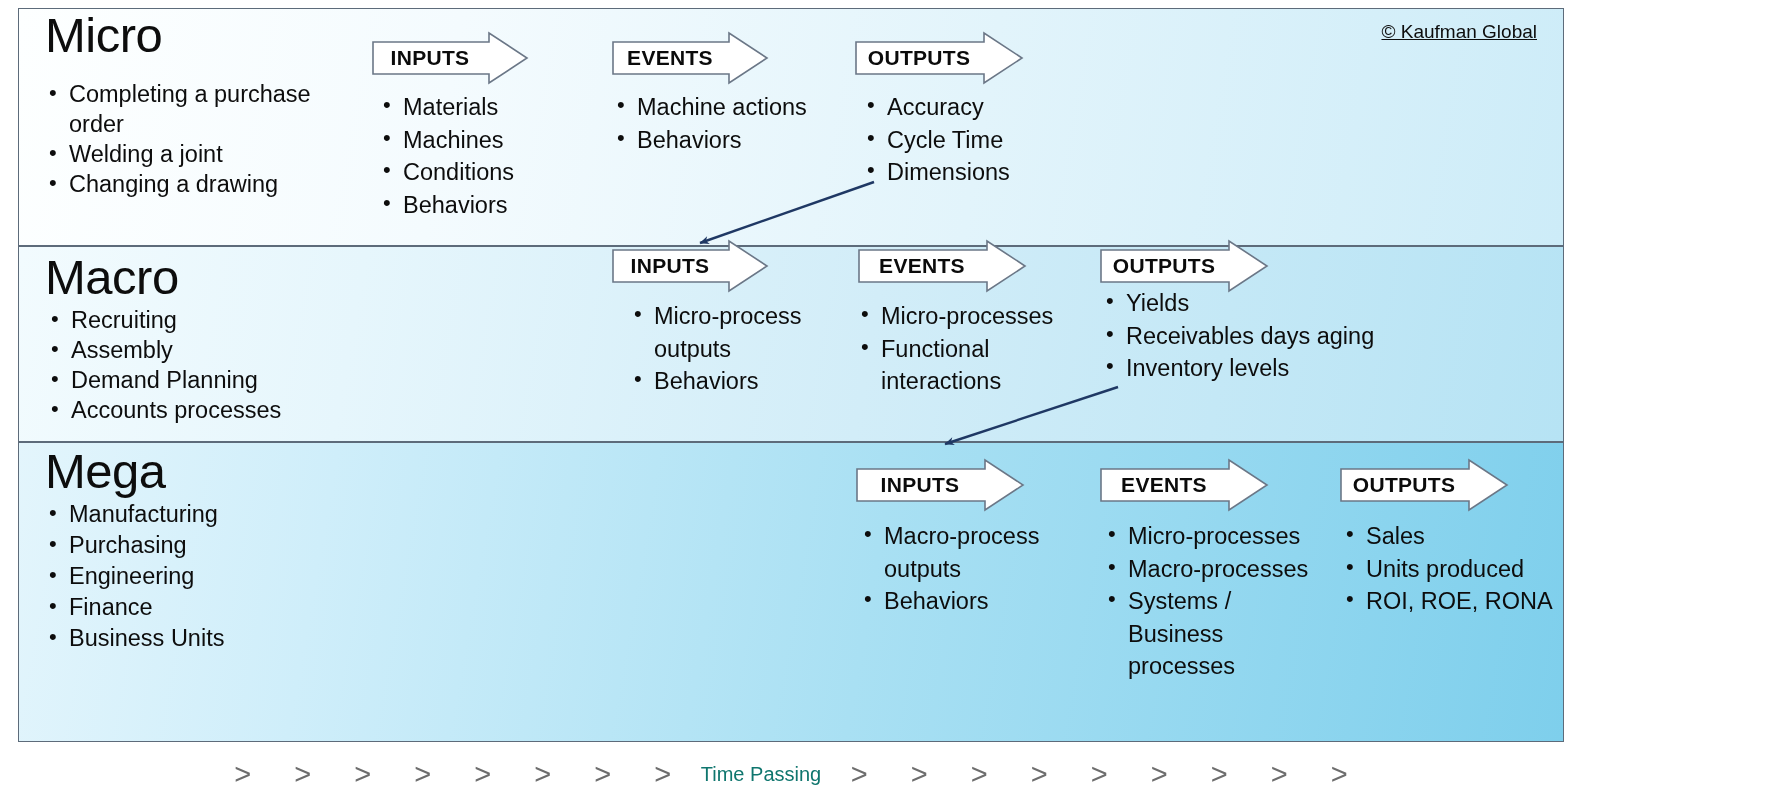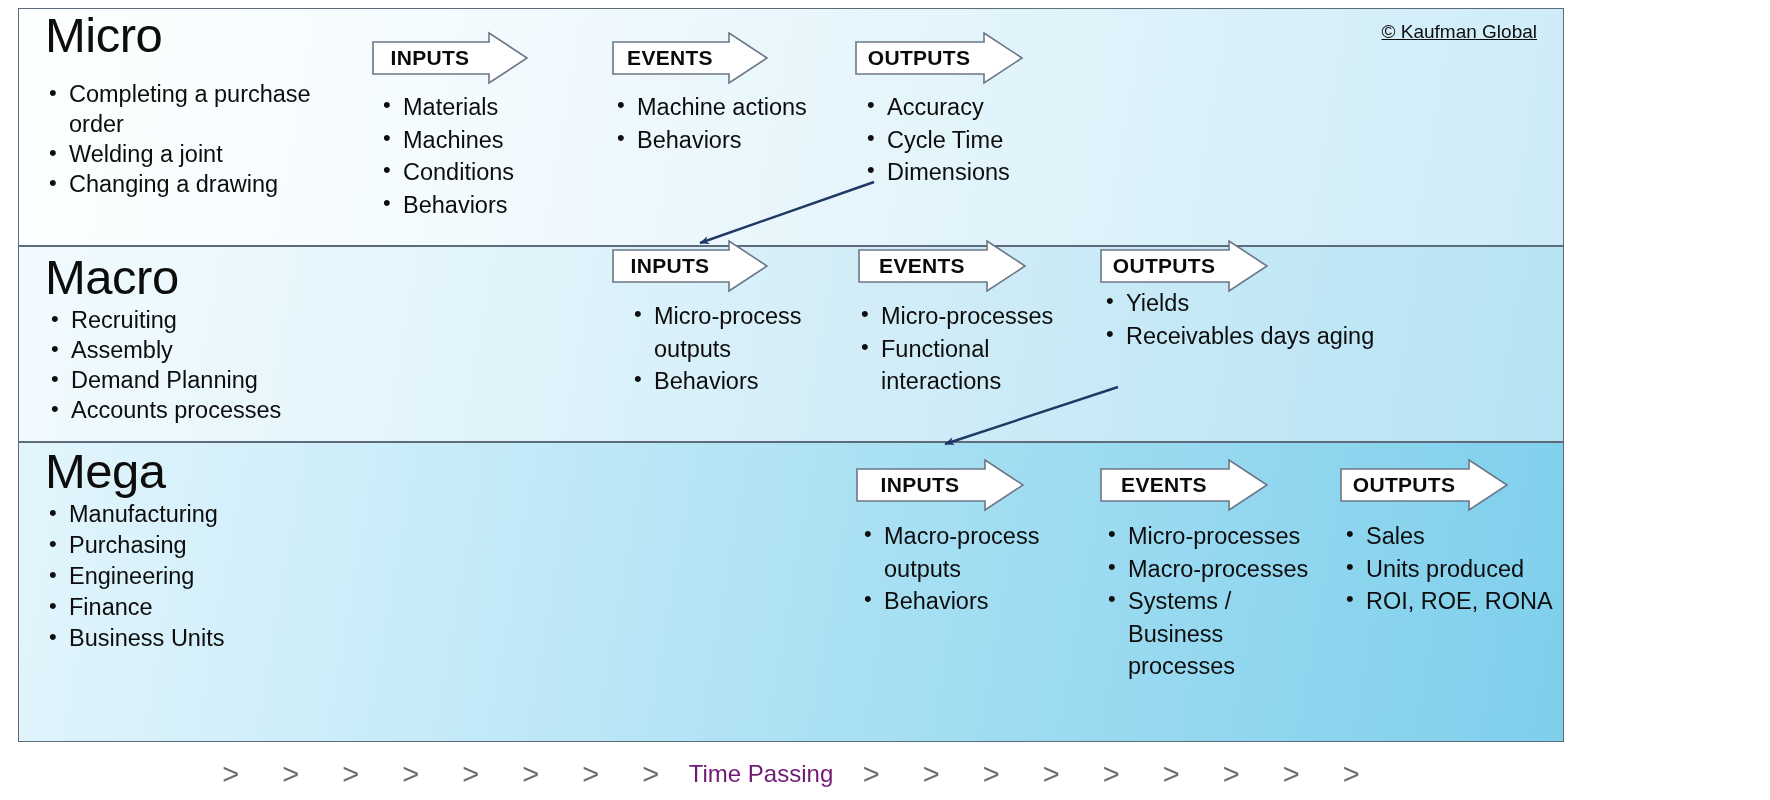--- a/index.html
+++ b/index.html
@@ -118,22 +118,22 @@
   }
   #timestrip .chev{
     color:#6d6d6d;
     font-size:29px;
     font-weight:400;
     width:60px;
     text-align:center;
     font-family:"Liberation Sans", sans-serif;
   }
   #timestrip .tlabel{
-    color:#701a75;
-    font-size:24px;
+    color:#0f766e;
+    font-size:20px;
     padding:0 8px;
     white-space:nowrap;
   }
 </style>
 </head>
 <body>
 
 <div class="stage">
 
   <div class="panel" id="panel-micro">
@@ -218,20 +218,21 @@
 
     <div class="banner" style="left:1080px;top:-8px;width:170px;">
       <svg width="170" height="54" viewBox="0 0 170 54">
         <polygon points="2,11 130,11 130,2 168,27 130,52 130,43 2,43" fill="#ffffff" stroke="#6b7787" stroke-width="1.6"></polygon>
       </svg>
       <div class="blabel" style="width:130px;height:54px;">OUTPUTS</div>
     </div>
     <ul class="blist colitems" style="left:1085px;top:40px;width:320px;">
       <li>Yields</li>
       <li>Receivables days aging</li>
+      <li>Inventory levels</li>
     </ul>
   </div>
 
   <div class="panel" id="panel-mega">
     <div class="level-title" id="title-mega">Mega</div>
 
     <ul class="blist tight" id="list-mega-scope">
       <li>Manufacturing</li>
       <li>Purchasing</li>
       <li>Engineering</li>

